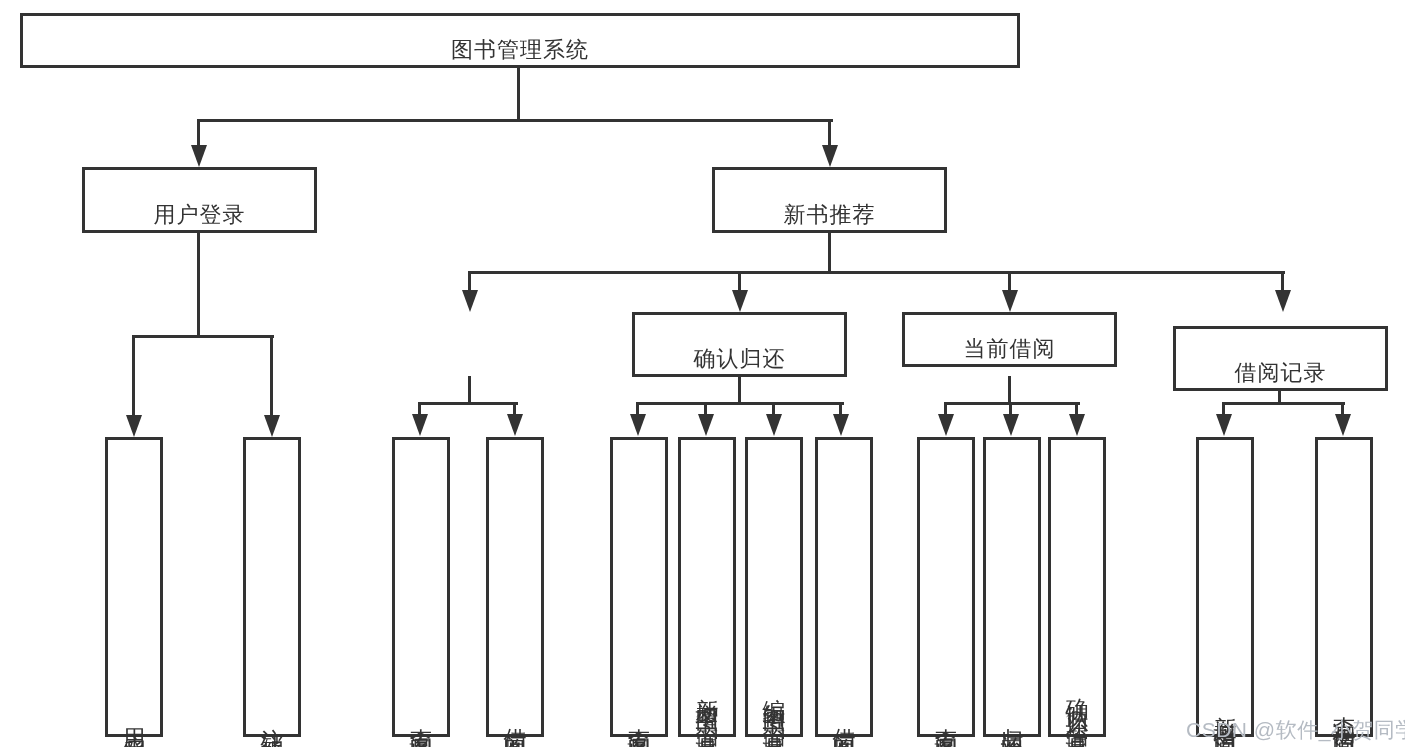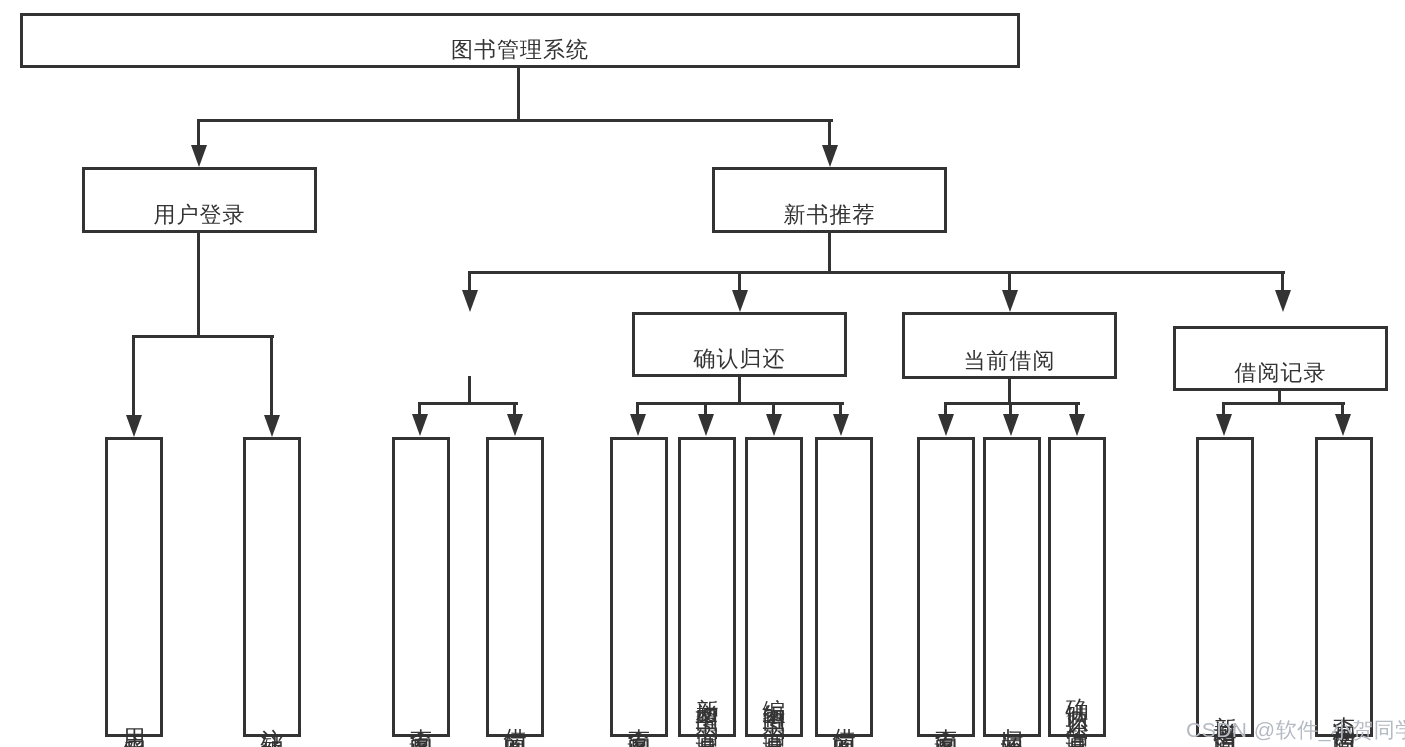--- a/index.html
+++ b/index.html
@@ -101,21 +101,21 @@
   <div class="box" style="left:82px;top:167px;width:235px;height:66px">
     <span class="hlabel">用户登录</span>
   </div>
   <div class="box" style="left:712px;top:167px;width:235px;height:66px">
     <span class="hlabel">新书推荐</span>
   </div>
 
   <div class="box" style="left:632px;top:312px;width:215px;height:65px">
     <span class="hlabel">确认归还</span>
   </div>
-  <div class="box" style="left:902px;top:312px;width:215px;height:67px">
+  <div class="box" style="left:902px;top:312px;width:215px;height:55px">
     <span class="hlabel">当前借阅</span>
   </div>
   <div class="box" style="left:1173px;top:326px;width:215px;height:65px">
     <span class="hlabel">借阅记录</span>
   </div>
 
   <div class="box leaf" style="left:105px">
     <span class="vtext">用户登录</span>
   </div>
   <div class="box leaf" style="left:243px">

